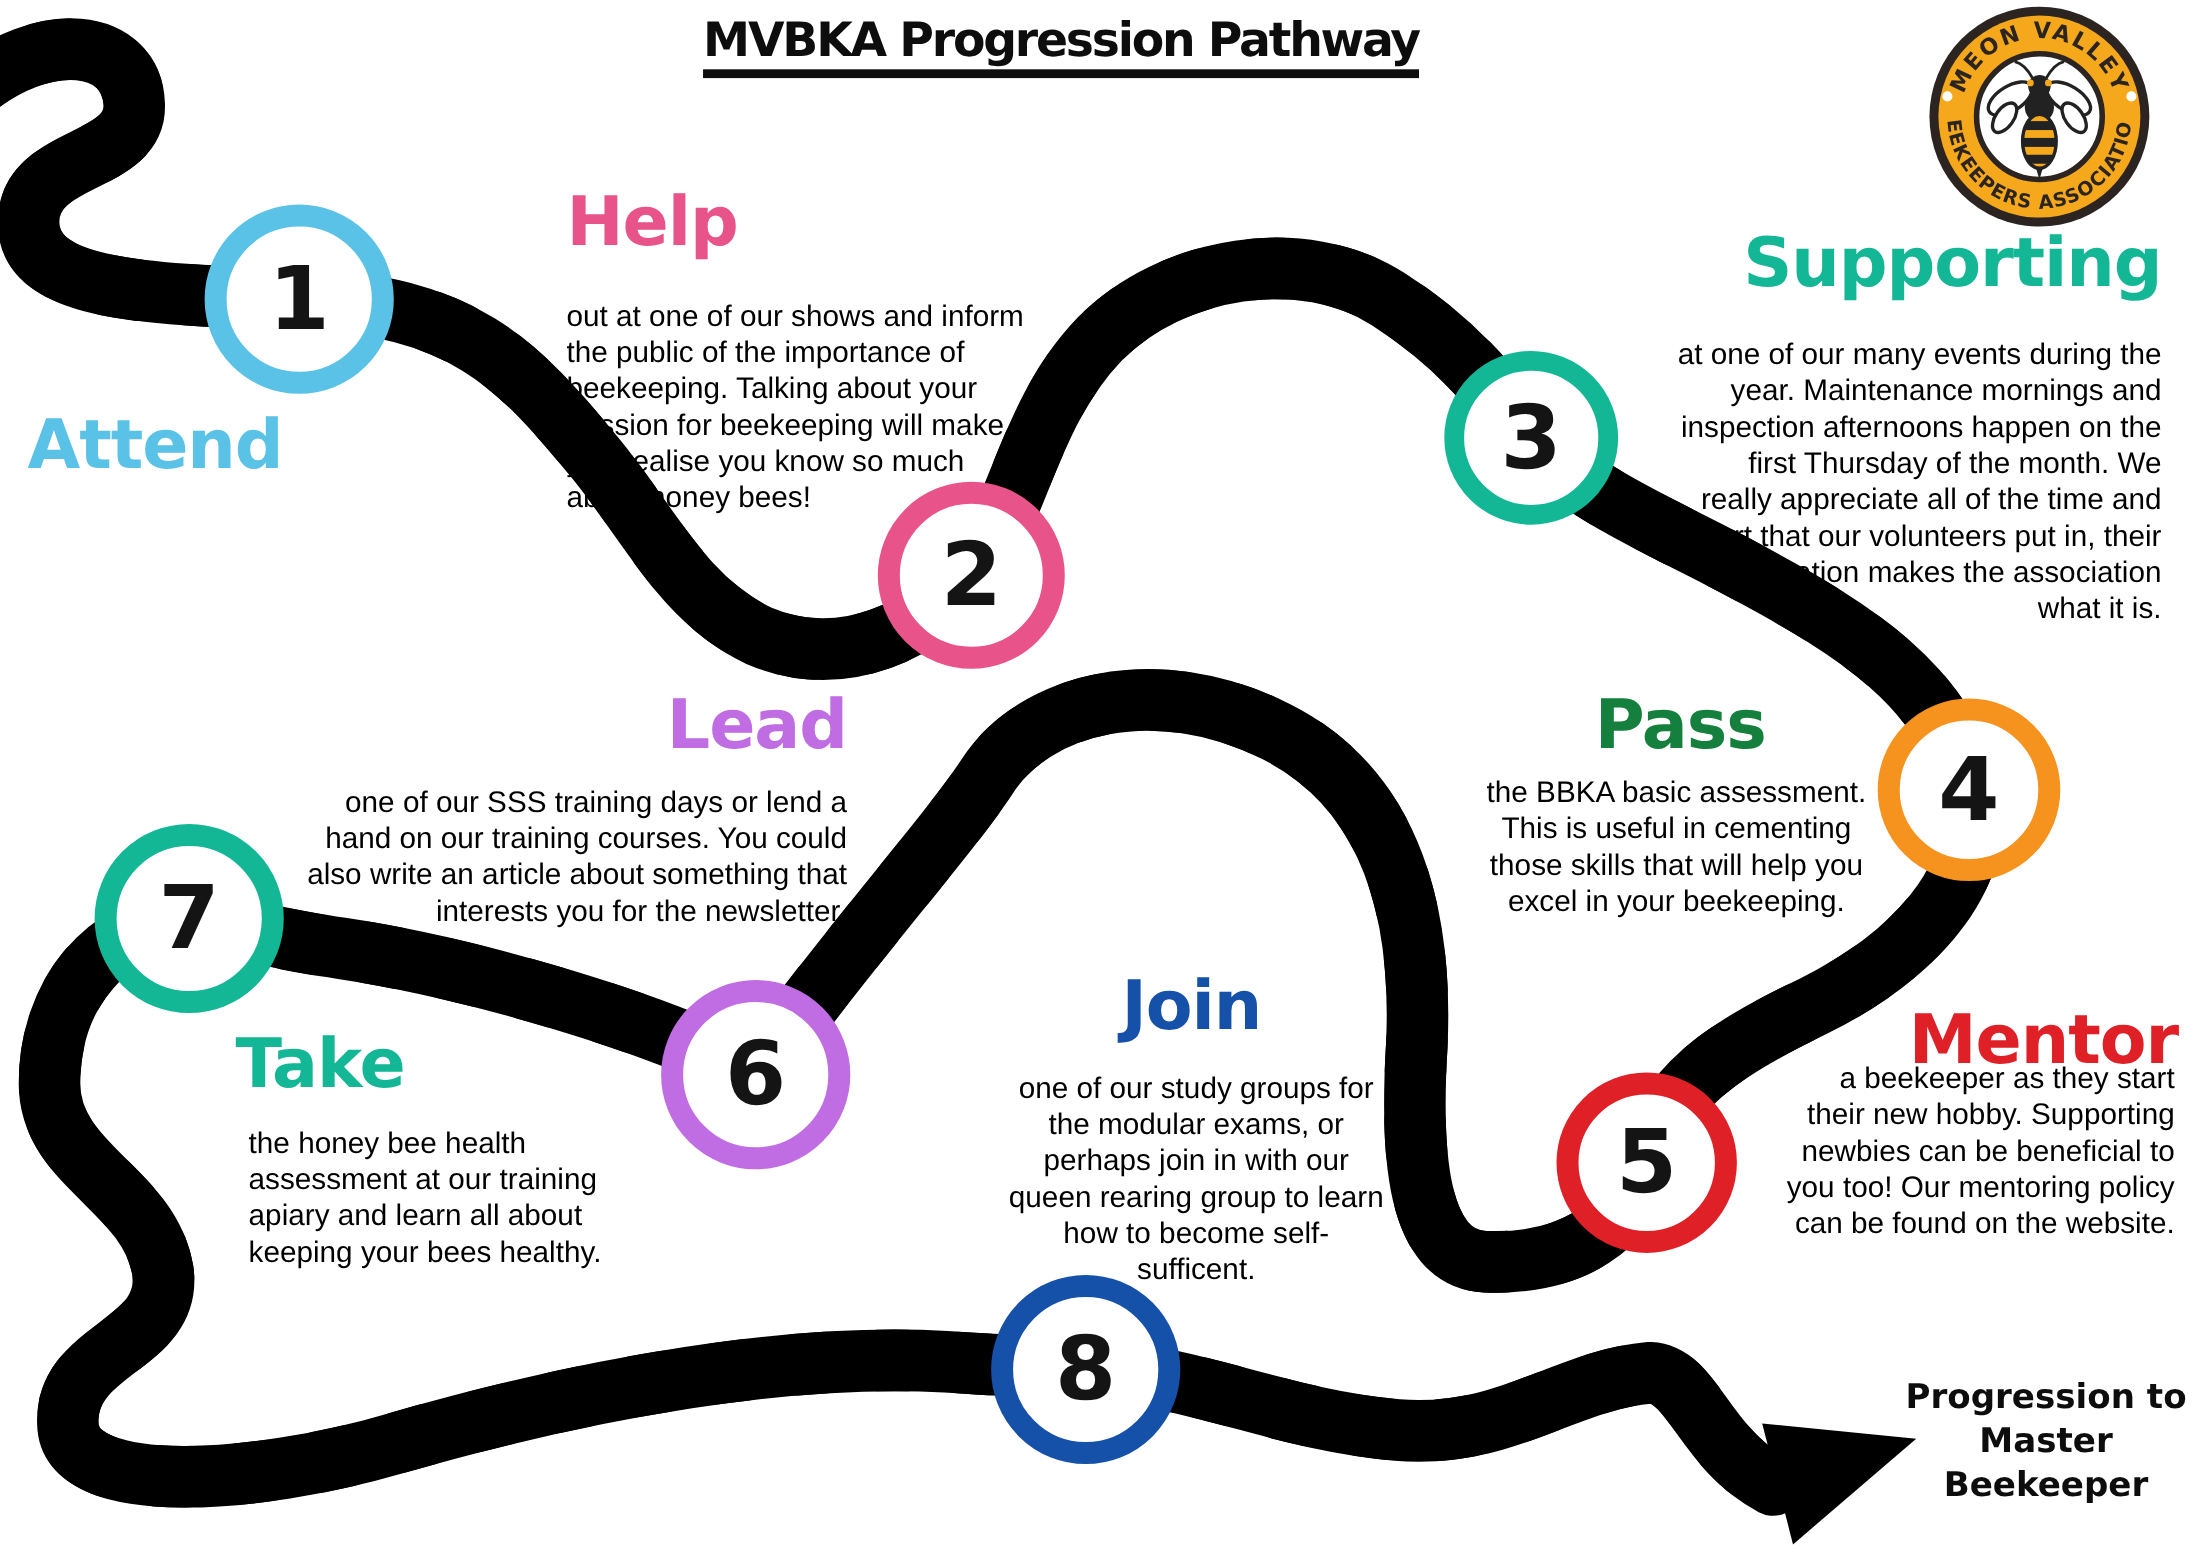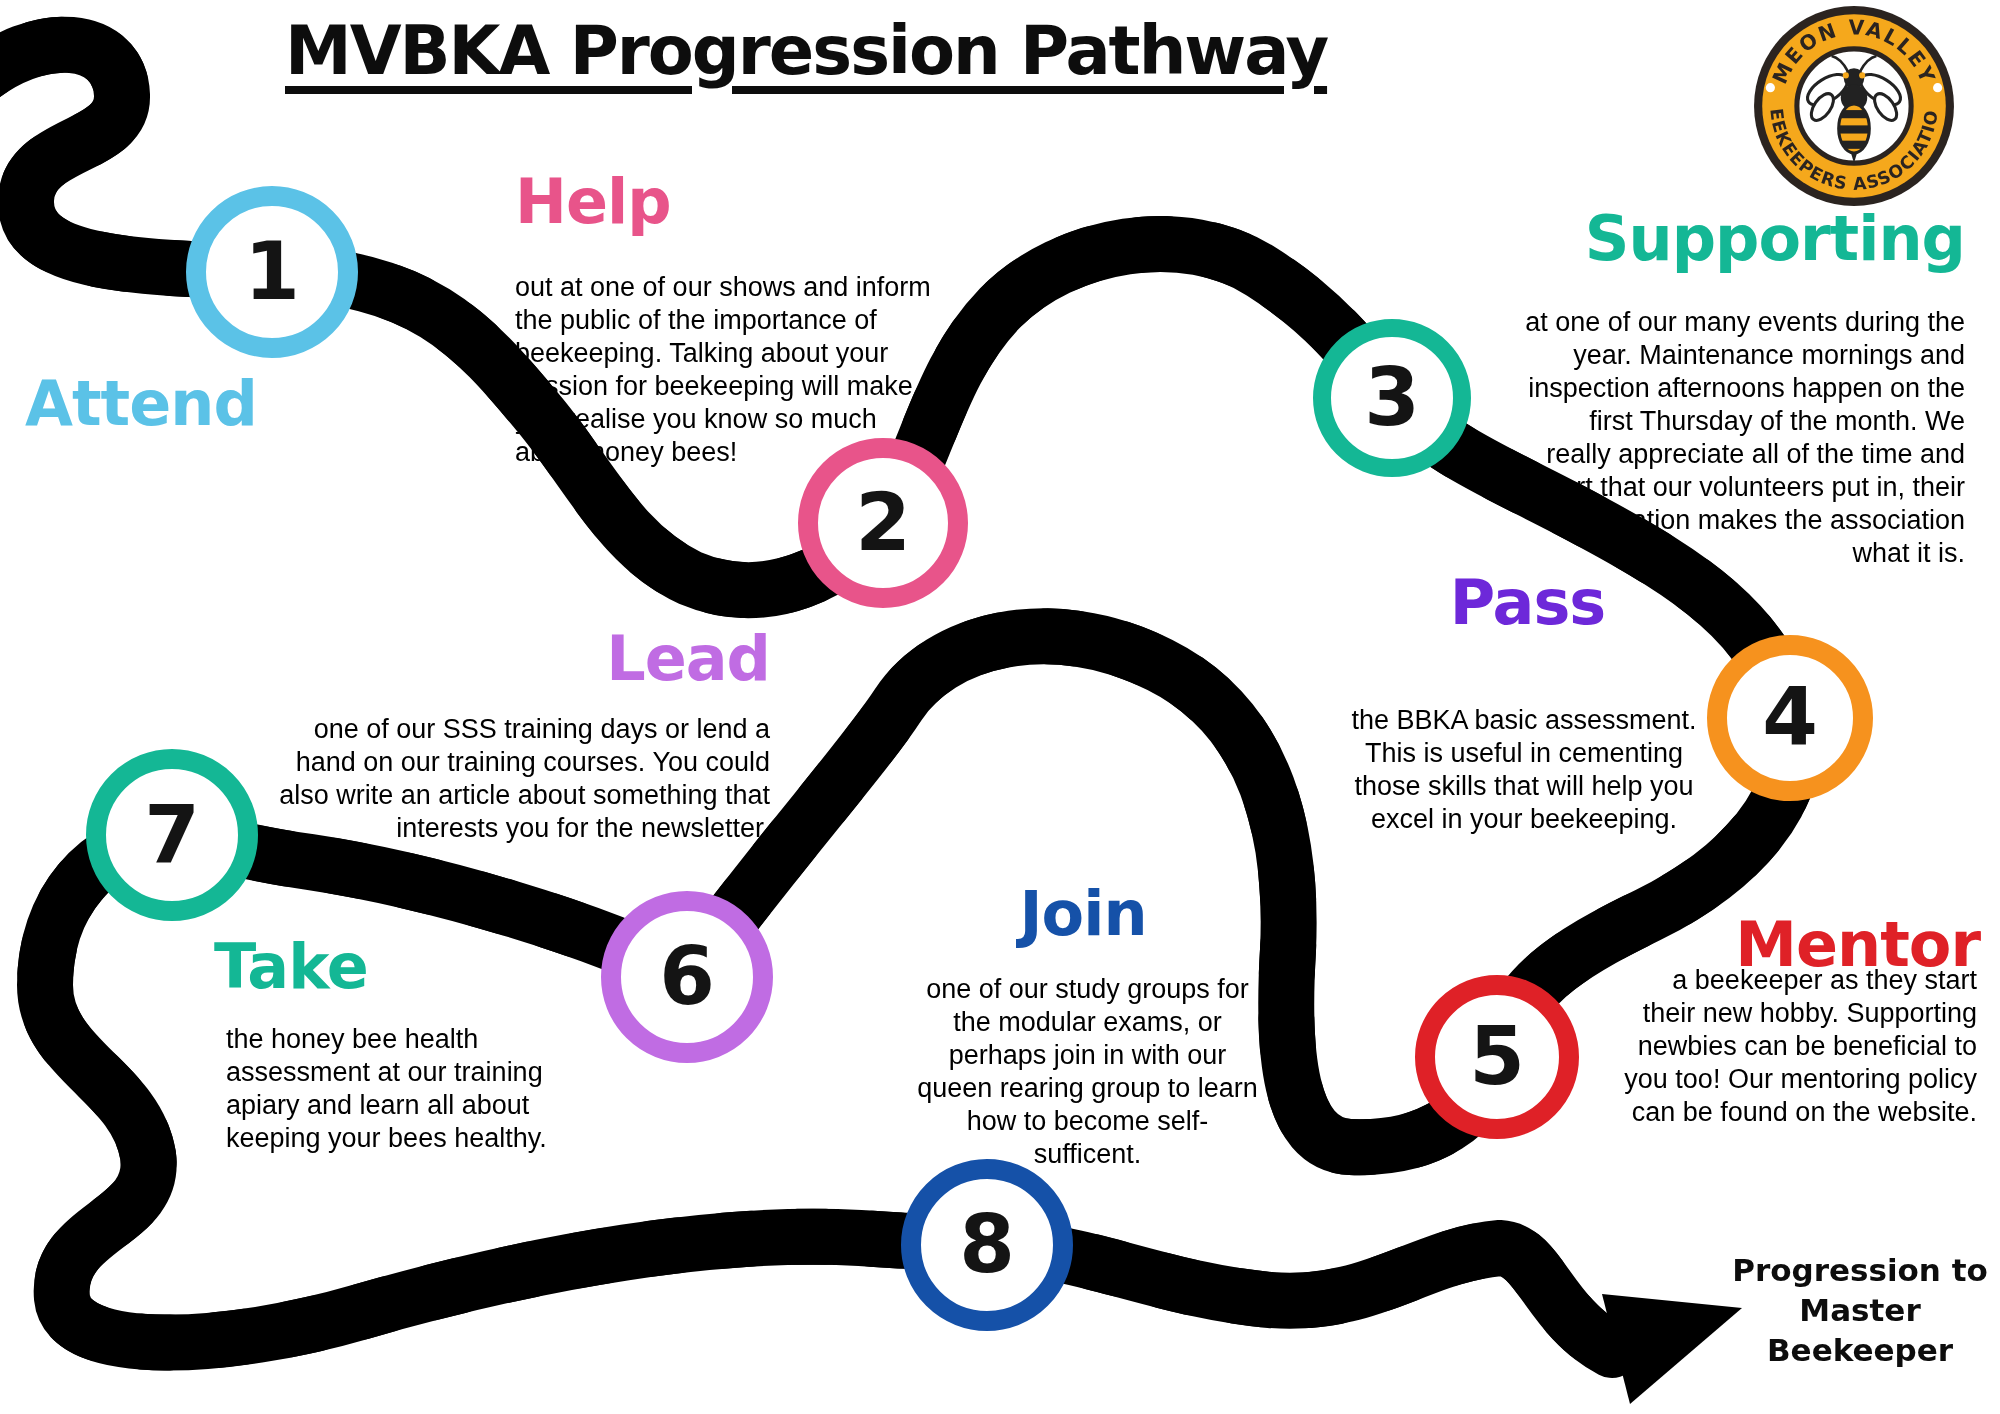--- a/index.html
+++ b/index.html
@@ -2,25 +2,24 @@
 <html><head>
 <meta charset="utf-8">
 <style>
   html,body{margin:0;padding:0;background:#ffffff;}
   .canvas{
     position:relative;width:2000px;height:1414px;background:#ffffff;overflow:hidden;
     font-family:"Liberation Sans",sans-serif;color:#1c1c1c;
   }
   .road-svg{position:absolute;left:0;top:0;width:2000px;height:1414px;}
   .title{
-    position:absolute;left:270px;top:12px;width:1020px;text-align:left;
-    font-family:"DejaVu Sans",sans-serif;font-weight:800;font-size:67px;letter-spacing:-2px;
+    position:absolute;left:270px;top:12px;width:1020px;text-align:right;
+    font-family:"DejaVu Sans",sans-serif;font-weight:800;font-size:43px;letter-spacing:-2px;
     color:#0d0d0d;text-decoration:underline;text-decoration-thickness:8px;text-underline-offset:12px;
     white-space:nowrap;
-    margin-left:15px;
   }
   .step-title{
     position:absolute;font-family:"DejaVu Sans",sans-serif;font-weight:800;font-size:62px;
     letter-spacing:-1px;line-height:1;
   }
   .step-text{
     position:absolute;font-size:27px;line-height:33px;color:#000000;
   }
   .ring{
     position:absolute;box-sizing:border-box;background:#ffffff;border:20px solid #000;
@@ -134,21 +133,21 @@
 
   <div class="ring" style="left: 1313px; top: 319px; width: 158px; height: 158px; border-width: 18px; border-color: rgb(20, 183, 149);">
     <span class="num">3</span>
   </div>
   <div class="step-title ta-r" style="left: 1390px; top: 208px; width: 575px; color: rgb(20, 183, 149);">Supporting</div>
   <div class="step-text ta-r" style="left:1520px;top:306px;width:445px;">at one of our many events during the year. Maintenance mornings and inspection afternoons happen on the first Thursday of the month. We really appreciate all of the time and effort that our volunteers put in, their dedication makes the association what it is.</div>
 
   <div class="ring" style="left: 1707px; top: 635px; width: 166px; height: 166px; border-color: rgb(246, 146, 30);">
     <span class="num">4</span>
   </div>
-  <div class="step-title ta-c" style="left: 1355px; top: 572px; width: 345px; color: #6d28d9;">Pass</div>
+  <div class="step-title ta-c" style="left: 1355px; top: 628px; width: 345px; color: #15803d;">Pass</div>
   <div class="step-text ta-c" style="left:1348px;top:704px;width:352px;">the BBKA basic assessment. This is useful in cementing those skills that will help you excel in your beekeeping.</div>
 
   <div class="ring" style="left: 1415px; top: 975px; width: 164px; height: 164px; border-color: rgb(223, 33, 39);">
     <span class="num">5</span>
   </div>
   <div class="step-title ta-r" style="left: 1650px; top: 914px; width: 330px; color: rgb(223, 33, 39);">Mentor</div>
   <div class="step-text ta-r" style="left:1622px;top:964px;width:355px;">a beekeeper as they start their new hobby. Supporting newbies can be beneficial to you too! Our mentoring policy can be found on the website.</div>
 
   <div class="ring" style="left: 601px; top: 891px; width: 172px; height: 172px; border-color: rgb(192, 108, 227);">
     <span class="num">6</span>

